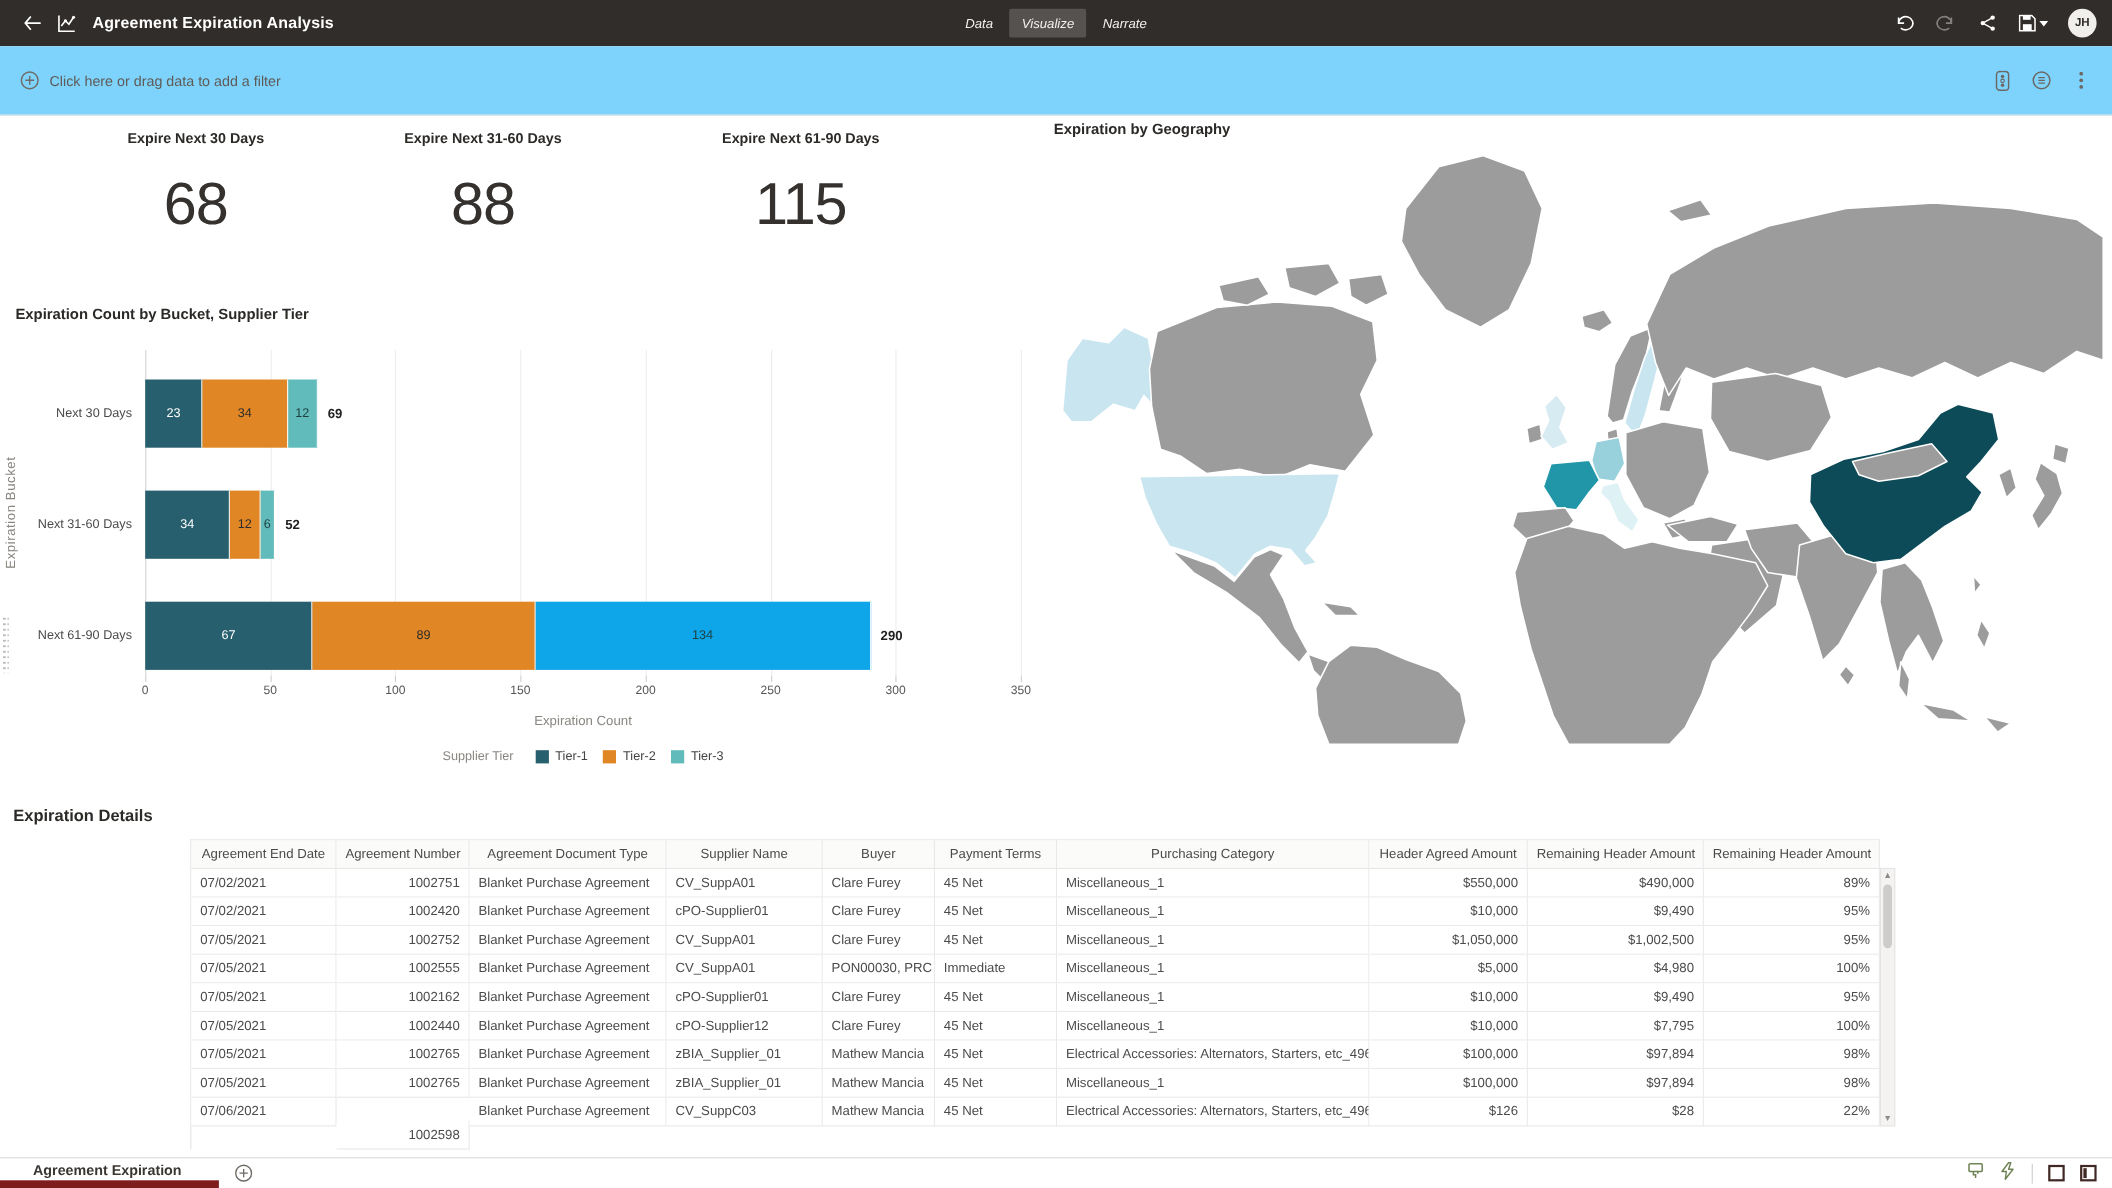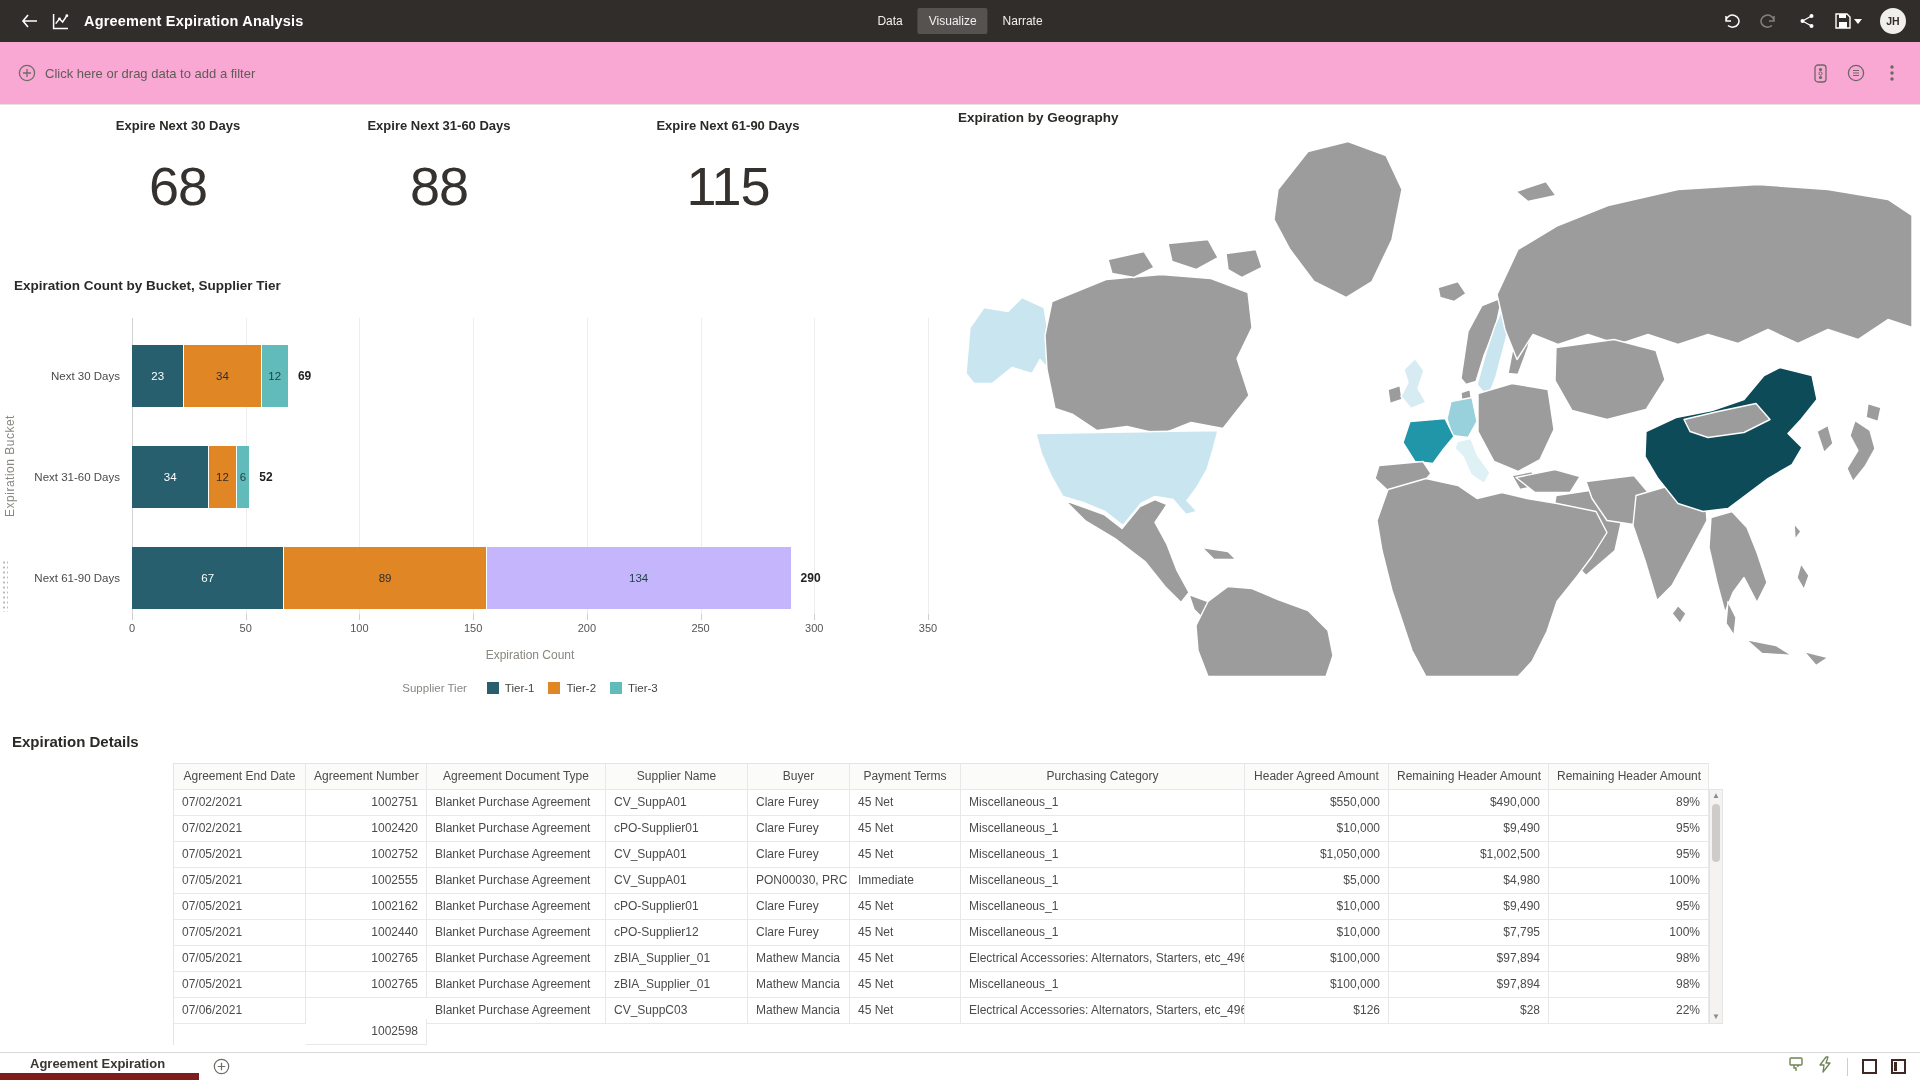--- a/index.html
+++ b/index.html
@@ -5,31 +5,31 @@
   * { margin:0; padding:0; box-sizing:border-box; }
   html,body { width:1920px; height:1080px; background:#fff; font-family:"Liberation Sans", sans-serif; }
   #app { position:relative; width:1920px; height:1080px; overflow:hidden; background:#fff; }
 
   
   .topbar { position:absolute; left:0; top:0; width:1920px; height:42px; background:#312d2a; display:flex; align-items:center; padding:0 14px; color:#fff; }
   .topbar .back { width:30px; height:30px; display:flex; align-items:center; justify-content:center; font-size:18px; cursor:pointer; }
   .topbar .viz-icon { width:20px; height:20px; margin-left:8px; display:flex; align-items:center; }
   .topbar .title { margin-left:12px; font-size:14.5px; font-weight:600; letter-spacing:.2px; }
   .topbar .tabs { position:absolute; left:50%; transform:translateX(-50%); display:flex; gap:4px; }
-  .topbar .tab { padding:6px 11px; font-size:12px; border-radius:2px; cursor:pointer; color:#f2f0ee; }
+  .topbar .tab { padding:6px 11px; font-size:12px; border-radius:2px; cursor:pointer; color:#f2f0ee;font-style:italic; }
   .topbar .tab.active { background:#565250; }
   .topbar .right { margin-left:auto; display:flex; align-items:center; gap:18px; }
   .tb-icon { width:20px; height:20px; display:flex; align-items:center; justify-content:center; cursor:pointer; }
   .tb-icon.dim { opacity:.4; }
   .save-wrap { display:flex; align-items:center; gap:3px; cursor:pointer; }
   .caret { width:0; height:0; border-left:4px solid transparent; border-right:4px solid transparent; border-top:5px solid #fff; }
   .avatar { width:26px; height:26px; border-radius:50%; background:#f1efec; color:#312d2a; font-size:10.5px; font-weight:700; display:flex; align-items:center; justify-content:center; cursor:pointer; }
 
   
-  .filterbar { position:absolute; left:0; top:42px; width:1920px; height:63px; background:#f9a8d4; border-bottom:1px solid #e5e3e0; display:flex; align-items:center; padding:0 18px; }
+  .filterbar { position:absolute; left:0; top:42px; width:1920px; height:63px; background:#7dd3fc; border-bottom:1px solid #e5e3e0; display:flex; align-items:center; padding:0 18px; }
   .filterbar .addf { display:flex; align-items:center; gap:9px; color:#5f5b57; font-size:13px; cursor:pointer; }
   .filterbar .right { margin-left:auto; display:flex; align-items:center; gap:16px; color:#6b6864; }
   .fb-icon { width:20px; height:20px; display:flex; align-items:center; justify-content:center; cursor:pointer; }
 
   
   .kpi { position:absolute; width:280px; text-align:center; }
   .kpi .k-label { font-size:13px; font-weight:700; color:#2c2a27; }
   .kpi .k-value { font-size:54px; font-weight:400; color:#34312e; margin-top:22px; letter-spacing:-1px; }
 
   
@@ -212,21 +212,21 @@
       <div class="bar-total" style="left: 127.263px; top: 128px;">52</div>
       <div class="bar-row" style="top: 128px;">
         <div class="bar-seg" style="width: 77.3257px; background: rgb(40, 95, 110); color: rgb(255, 255, 255);">34</div>
         <div class="bar-seg" style="width: 27.2914px; background: rgb(224, 134, 36); color: rgb(45, 45, 45);">12</div>
         <div class="bar-seg" style="width: 13.6457px; background: rgb(98, 187, 187); color: rgb(29, 63, 63);">6</div>
       </div>
       <div class="bar-total" style="left: 668.543px; top: 229px;">290</div>
       <div class="bar-row" style="top: 229px;">
         <div class="bar-seg" style="width: 152.377px; background: rgb(40, 95, 110); color: rgb(255, 255, 255);">67</div>
         <div class="bar-seg" style="width: 202.411px; background: rgb(224, 134, 36); color: rgb(45, 45, 45);">89</div>
-        <div class="bar-seg" style="width: 304.754px; background: #c4b5fd; color: rgb(29, 63, 63);">134</div>
+        <div class="bar-seg" style="width: 304.754px; background: #0ea5e9; color: rgb(29, 63, 63);">134</div>
       </div>
     </div>
   <div id="x-ticks">
       <div class="x-tick" style="left: 0px;">0</div>
       <div class="x-tick" style="left: 113.714px;">50</div>
       <div class="x-tick" style="left: 227.429px;">100</div>
       <div class="x-tick" style="left: 341.143px;">150</div>
       <div class="x-tick" style="left: 454.857px;">200</div>
       <div class="x-tick" style="left: 568.571px;">250</div>
       <div class="x-tick" style="left: 682.286px;">300</div>

